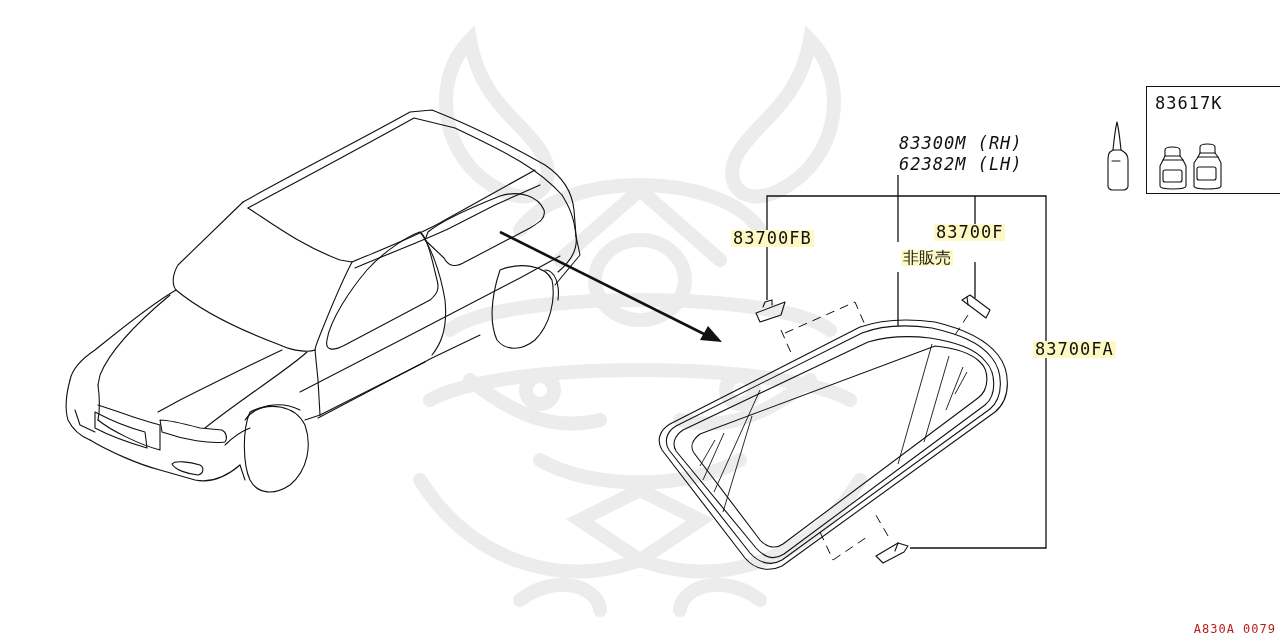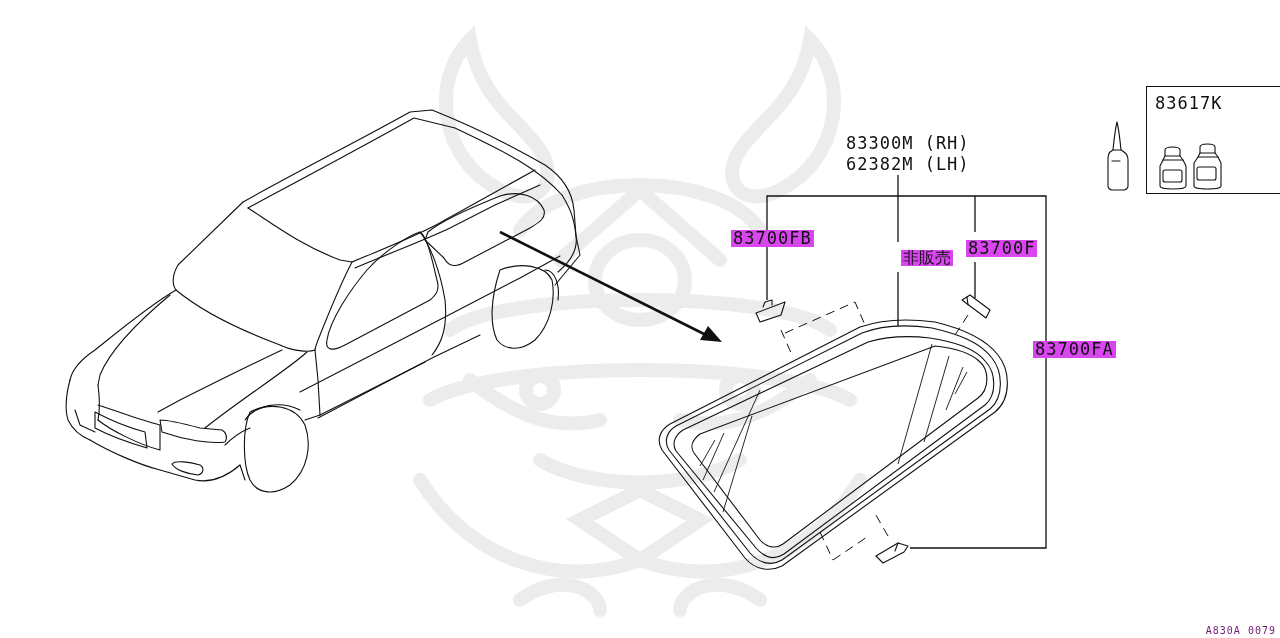--- a/index.html
+++ b/index.html
@@ -1,21 +1,21 @@
 <!DOCTYPE html>
 <html><head>
 <meta charset="utf-8">
 <style>
   html, body { margin: 0; padding: 0; background: #ffffff; }
   body { width: 1280px; height: 638px; position: relative; overflow: hidden; font-family: "DejaVu Sans Mono", monospace; }
   .canvas { position: absolute; left: 0; top: 0; width: 1280px; height: 638px; }
-  .label { position: absolute; font-family: "DejaVu Sans Mono", "Liberation Mono", monospace; font-size: 17px; color: #111; letter-spacing: 1px; white-space: nowrap; line-height: 1; background: #d946ef; padding: 0 2px; }
+  .label { position: absolute; font-family: "DejaVu Sans Mono", "Liberation Mono", monospace; font-size: 17px; color: #111; letter-spacing: 1px; white-space: nowrap; line-height: 1; background: #fef9c3; padding: 0 2px; }
   .label.multi { line-height: 21px; background: transparent; }
   .label.jp { font-family: "DejaVu Sans", sans-serif; font-size: 16px; letter-spacing: 0; }
-  .footer-code { position: absolute; right: 4px; bottom: 2px; font-family: "DejaVu Sans Mono", monospace; font-size: 10px; color: #701a75; letter-spacing: 1px; }
+  .footer-code { position: absolute; right: 4px; bottom: 2px; font-family: "DejaVu Sans Mono", monospace; font-size: 12px; color: #b91c1c; letter-spacing: 1px; }
   .kit-box { position: absolute; left: 1146px; top: 86px; width: 141px; height: 108px; border: 1.5px solid #111; box-sizing: border-box; background: transparent; }
   .kit-label { position: absolute; left: 8px; top: 6px; font-family: "DejaVu Sans Mono", monospace; font-size: 17px; letter-spacing: 1px; color: #111; }
   svg .ln { stroke: #111; stroke-width: 1.1; fill: none; stroke-linejoin: round; stroke-linecap: round; }
   svg .thin { stroke: #111; stroke-width: 0.9; fill: none; }
   svg .dash { stroke: #111; stroke-width: 1; fill: none; stroke-dasharray: 9 6; }
   svg .wm { stroke: #ececec; stroke-width: 14; fill: none; stroke-linecap: round; }
   svg .leader { stroke: #111; stroke-width: 1.3; fill: none; }
 </style>
 </head>
 <body>
@@ -167,30 +167,30 @@
     <path class="ln" d="M1165 156 L1163 160 M1180 156 L1183 160"></path>
     <rect class="ln" x="1163" y="170" width="19" height="12" rx="2"></rect>
 
     <path class="ln" d="M1200 147 C1200 143 1215 143 1215 147 L1215 153 L1200 153 Z"></path>
     <path class="ln" d="M1198 157 L1218 157 L1221 163 L1221 186 C1221 190 1194 190 1194 186 L1194 163 Z"></path>
     <path class="ln" d="M1200 153 L1198 157 M1215 153 L1218 157"></path>
     <rect class="ln" x="1197" y="167" width="19" height="13" rx="2"></rect>
   </g>
 </svg>
 
-<div class="label multi" style="left:844px; top:133px;">
+<div class="label multi" style="left:897px; top:133px;font-style:italic;">
   <div>83300M (RH)</div>
   <div>62382M (LH)</div>
 </div>
 
 <div class="label" style="left:731px; top:230px;">83700FB</div>
 
 <div class="label jp" style="left:869px; top:250px;margin-left:32px;">非販売</div>
 
-<div class="label" style="left:934px; top:240px;margin-left:32px;">83700F</div>
+<div class="label" style="left:934px; top:224px;">83700F</div>
 
 <div class="label" style="left:1033px; top:341px;">83700FA</div>
 
 <div class="kit-box">
   <div class="kit-label">83617K</div>
 </div>
 
 <div class="footer-code">A830A 0079</div>
 
 </body></html>

